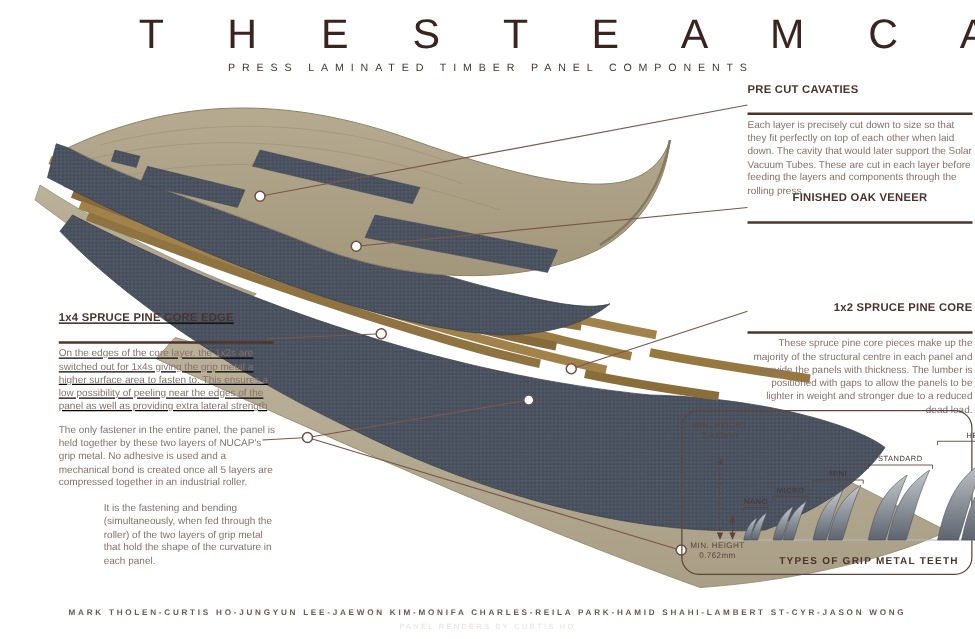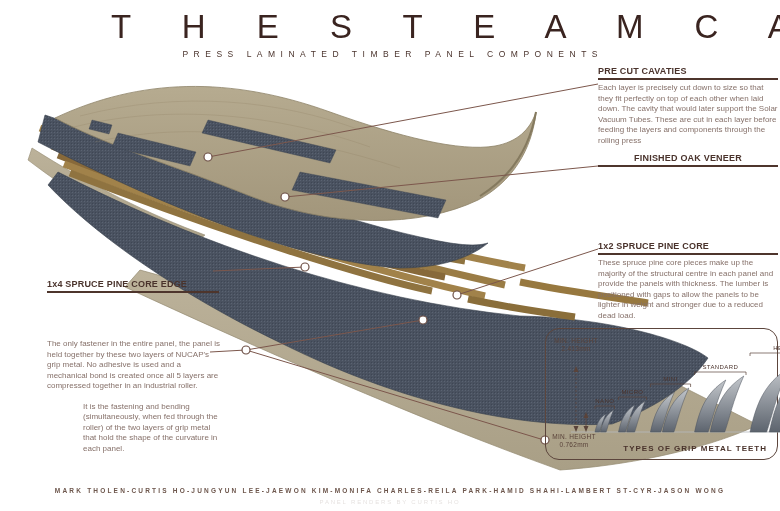--- a/index.html
+++ b/index.html
@@ -12,21 +12,21 @@
     font-size:33px; font-weight:300; letter-spacing:21px; text-indent:21px;
     color:#3a2420; white-space:nowrap;
   }
   .hdr-sub{
     margin-top:3px; font-size:8.5px; font-weight:400; letter-spacing:5.5px;
     text-indent:5.5px; color:#4a332c; white-space:nowrap;
   }
   svg.stage{position:absolute; left:0; top:0;}
   .callout{position:absolute;}
   .callout h3{
-    margin:0 0 3px 0; padding:0 0 2px 0; font-size:9px; font-weight:700;
+    margin:0 0 3px 0; padding:0 0 14px 0; font-size:9px; font-weight:700;
     letter-spacing:.2px; color:#4a332c; border-bottom:2px solid #4e352c;
   }
   .callout p{margin:0; font-size:8px; line-height:10.5px; color:#86716a;}
   .callout p + p{margin-top:10px;margin-left:36px;}
   .teethbox{
     position:absolute; left:545px; top:328px; width:233px; height:132px;
     border:1.5px solid #5c453c; border-radius:14px; box-sizing:border-box;padding-left:13px;
   }
   .measure-label{
     position:absolute; font-size:6.5px; line-height:7.5px; color:#5a433a;
@@ -138,27 +138,28 @@
     </g>
   </svg>
 
   <div class="callout" style="left:598px; top:66px; width:180px;">
     <h3>PRE CUT CAVATIES</h3>
     <p>Each layer is precisely cut down to size so that they fit perfectly on top of each other when laid down. The cavity that would later support the Solar Vacuum Tubes. These are cut in each layer before feeding the layers and components through the rolling press</p>
   </div>
   <div class="callout" style="left:598px; top:153px; width:180px;text-align:center;">
     <h3>FINISHED OAK VENEER</h3>
   </div>
-  <div class="callout" style="left:598px; top:241px; width:180px;">
+  <div class="callout" style="left:598px; top:241px; width:180px;text-align:right;">
     <h3>1x2 SPRUCE PINE CORE</h3>
     <p>These spruce pine core pieces make up the majority of the structural centre in each panel and provide the panels with thickness. The lumber is positioned with gaps to allow the panels to be lighter in weight and stronger due to a reduced dead load.</p>
   </div>
 
-  <div class="callout" style="left:47px; top:279px; width:172px;">
+  <div class="callout" style="left:47px; top:249px; width:172px;text-decoration:underline;">
     <h3>1x4 SPRUCE PINE CORE EDGE</h3>
+    <p>On the edges of the core layer. the 1x2s are switched out for 1x4s giving the grip metal a higher surface area to fasten to. This ensures a low possibility of peeling near the edges of the panel as well as providing extra lateral strength</p>
   </div>
   <div class="callout" style="left:47px; top:339px; width:175px;">
     <p>The only fastener in the entire panel, the panel is held together by these two layers of NUCAP's grip metal. No adhesive is used and a mechanical bond is created once all 5 layers are compressed together in an industrial roller.</p>
     <p>It is the fastening and bending (simultaneously, when fed through the roller) of the two layers of grip metal that hold the shape of the curvature in each panel.</p>
   </div>
 
   <div class="teethbox">
     <div class="measure-label" style="left:4px; top:8px;">
       <span>MIN. HEIGHT 2.413mm</span>
     </div>

